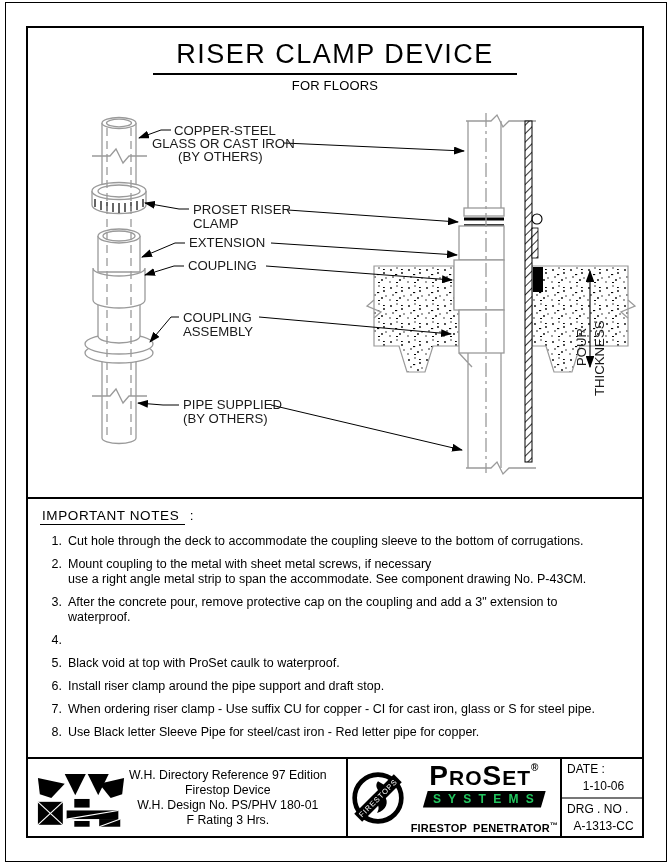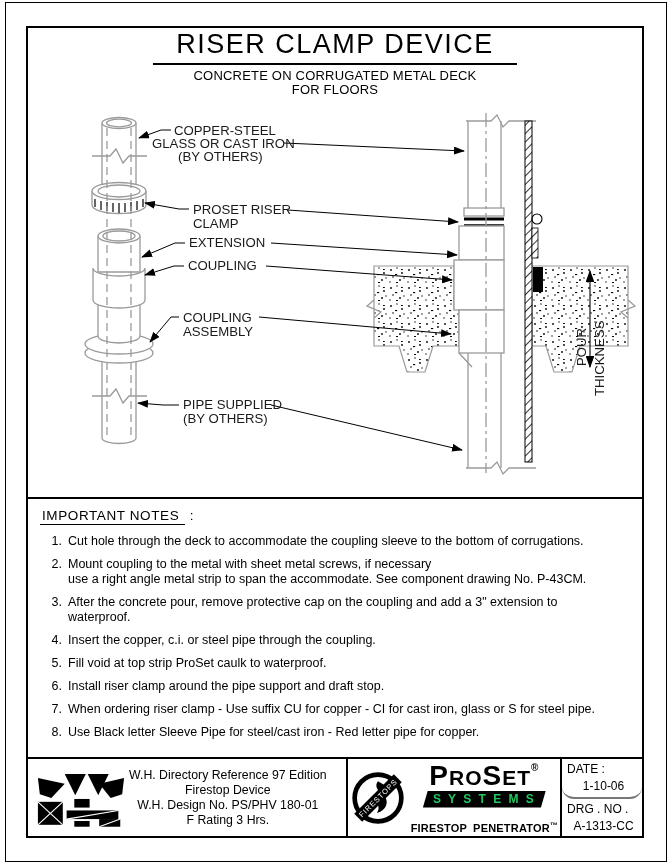--- a/index.html
+++ b/index.html
@@ -2,21 +2,21 @@
 <html><head>
 <meta charset="utf-8">
 <style>
   html,body{margin:0;padding:0;background:#fff;}
   #sheet{position:relative;width:672px;height:866px;background:#fff;overflow:hidden;
          font-family:"Liberation Sans",sans-serif;color:#000;}
   #page-border{position:absolute;inset:2px 5px 4px 5px;border:1px solid #000;}
   #frame{position:absolute;left:26px;top:26px;width:618px;height:812px;border:2px solid #000;box-sizing:border-box;}
 
   
-  .title{margin-top:1px;text-align:center;font-size:27px;letter-spacing:1.5px;white-space:nowrap;}
+  .title{margin-top:11px;text-align:center;font-size:27px;letter-spacing:1.5px;white-space:nowrap;}
   .title-rule{width:364px;margin:3px auto 4px auto;border-top:2px solid #000;}
   .subtitle{text-align:center;font-size:13px;line-height:1.08;letter-spacing:.2px;}
 
   
   #dwg{position:absolute;left:0px;top:76px;}
 
   
   .divider{position:absolute;left:0;right:0;top:469px;border-top:2px solid #000;}
   .notes{position:absolute;left:0;right:16px;top:471px;height:260px;padding:9px 10px 0 12px;box-sizing:border-box;}
   .notes-head{font-size:13.5px;letter-spacing:.6px;margin-bottom:11px;}
@@ -25,21 +25,21 @@
   .note .num{flex:0 0 22px;text-align:right;padding-right:6px;}
   .note .txt{white-space:pre-line;}
 
   
   .footer{position:absolute;left:0;right:0;bottom:0;height:77px;border-top:2px solid #000;display:flex;box-sizing:content-box;}
   .f-left{width:318px;display:flex;align-items:center;box-sizing:border-box;padding-left:8px;}
   .f-left .wh-text{flex:1;text-align:center;font-size:12.3px;line-height:15px;padding-right:16px;}
   .f-mid{flex:1;border-left:2px solid #000;border-right:2px solid #000;display:flex;align-items:center;justify-content:center;gap:5px;padding:2px;}
   .f-right{width:80px;font-size:12px;display:flex;flex-direction:column;}
   .f-right .cell{flex:1;padding:3px 2px 0 5px;box-sizing:border-box;}
-  .f-right .cell:first-child{border-bottom:2px solid #777;border-radius:12px;}
+  .f-right .cell:first-child{border-bottom:2px solid #777;}
   .f-right .val{text-align:center;margin-top:3px;}
 
   .proset{display:flex;flex-direction:column;align-items:center;line-height:1;}
   .proset-name{font-weight:bold;letter-spacing:1px;white-space:nowrap;}
   .proset-name .bl{font-size:28px;}
   .proset-name .sm{font-size:21px;margin-top:24px;}
   .proset-name .reg{font-size:10px;vertical-align:14px;}
   .systems-bar{background:#000;color:#22c55e;font-size:12px;font-weight:bold;letter-spacing:2px;
                padding:2px 10px 3px 10px;margin-top:1px;white-space:nowrap;
                clip-path:polygon(4% 0,100% 0,96% 100%,0 100%);}
@@ -48,21 +48,20 @@
 </style>
 </head>
 <body>
 
 <div id="sheet">
   <div id="page-border"></div>
   <div id="frame">
 
     <div class="title">RISER CLAMP DEVICE</div>
     <div class="title-rule"></div>
-    <div class="subtitle">CONCRETE ON CORRUGATED METAL DECK</div>
     <div class="subtitle">FOR FLOORS</div>
 
     <svg id="dwg" width="614" height="393" viewBox="0 0 614 393">
       <defs>
         <marker id="arr" markerWidth="11" markerHeight="8" refX="10" refY="4" orient="auto-start-reverse">
           <path d="M0,0 L11,4 L0,8 Z" fill="#000"></path>
         </marker>
         <pattern id="hatch" width="6" height="6" patternUnits="userSpaceOnUse" patternTransform="rotate(45)">
           <rect width="6" height="6" fill="#fff"></rect>
           <line x1="0" y1="0" x2="0" y2="6" stroke="#000" stroke-width="1.6"></line>
@@ -196,25 +195,24 @@
           <span class="num">2.</span>
           <span class="txt">Mount coupling to the metal with sheet metal screws, if necessary
 use a right angle metal strip to span the accommodate. See component drawing No. P-43CM.</span>
         </div>
       <div class="note">
           <span class="num">3.</span>
           <span class="txt">After the concrete pour, remove protective cap on the coupling and add a 3" extension to waterproof.</span>
         </div>
       <div class="note">
           <span class="num">4.</span>
-          <span class="txt">Insert the copper, c.i. or steel pipe through the coupling.</span>
         </div>
       <div class="note">
           <span class="num">5.</span>
-          <span class="txt">Fill void at top strip ProSet caulk to waterproof.</span>
+          <span class="txt">Black void at top with ProSet caulk to waterproof.</span>
         </div>
       <div class="note">
           <span class="num">6.</span>
           <span class="txt">Install riser clamp around the pipe support and draft stop.</span>
         </div>
       <div class="note">
           <span class="num">7.</span>
           <span class="txt">When ordering riser clamp - Use suffix CU for copper - CI for cast iron, glass or S for steel pipe.</span>
         </div>
       <div class="note">

